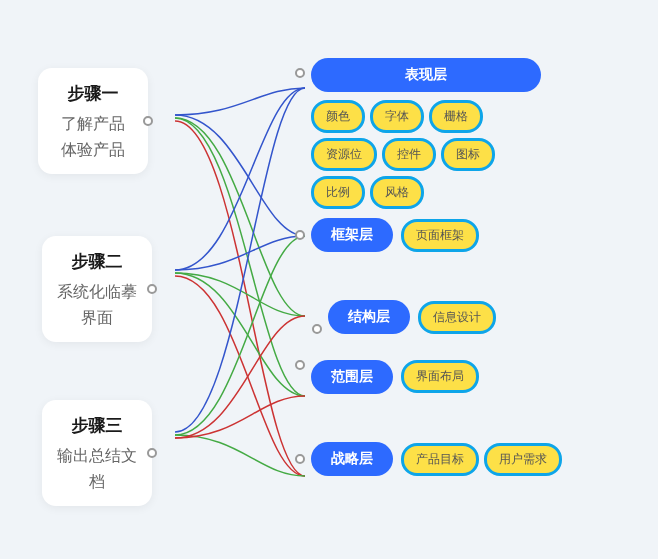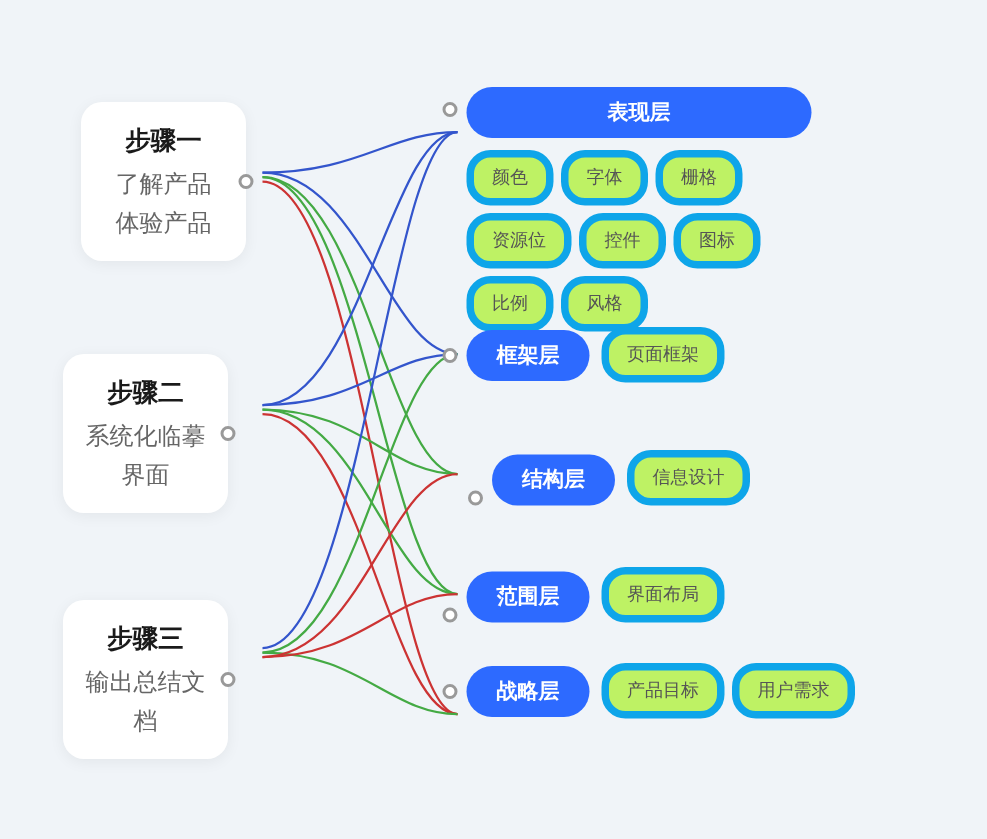--- a/index.html
+++ b/index.html
@@ -43,22 +43,22 @@
       color: white;
       border-radius: 20px;
       padding: 8px 20px;
       font-size: 14px;
       font-weight: 600;
       white-space: nowrap;
       min-width: 72px;
       text-align: center;
     }
     .layer-tag {
-      background: #bef264;
-      border: 5px solid #0ea5e9;
+      background: #fde047;
+      border: 3px solid #0ea5e9;
       border-radius: 16px;
       padding: 5px 12px;
       font-size: 12px;
       color: #555;
       white-space: nowrap;
     }
     
     .connector-svg {
       position: absolute;
       top: 0;
@@ -96,21 +96,21 @@
 
     <path d="M 175 432 C 240 432, 260 88, 305 88" stroke="#3355cc" stroke-width="1.5" fill="none"></path>
 
     <path d="M 175 435 C 240 435, 260 236, 305 236" stroke="#44aa44" stroke-width="1.5" fill="none"></path>
     <path d="M 175 435 C 240 435, 260 476, 305 476" stroke="#44aa44" stroke-width="1.5" fill="none"></path>
 
     <path d="M 175 438 C 240 438, 260 316, 305 316" stroke="#cc3333" stroke-width="1.5" fill="none"></path>
     <path d="M 175 438 C 240 438, 260 396, 305 396" stroke="#cc3333" stroke-width="1.5" fill="none"></path>
   </svg>
 
-  <div class="step-card-wrap" style="position:absolute; left:42px; top:68px;padding-left:12px;">
+  <div class="step-card-wrap" style="position:absolute; left:26px; top:68px;padding-left:12px;">
     <div class="step-card">
       <div class="step-title">步骤一</div>
       <div class="step-desc">了解产品<br>体验产品</div>
     </div>
 
     <div style="position:absolute; right:-5px; top:50%; transform:translateY(-50%); width:10px; height:10px; border-radius:50%; border:2px solid #999; background:white;"></div>
   </div>
 
   <div class="step-card-wrap" style="position:absolute; left:42px; top:236px;">
     <div class="step-card">
@@ -154,21 +154,21 @@
   </div>
 
   <div style="position:absolute; left:312px; top:300px; display:flex; align-items:flex-end;">
     <div style="width:10px; height:10px; border-radius:50%; border:2px solid #999; background:white; margin-right:6px; flex-shrink:0;"></div>
     <div class="layer-btn">结构层</div>
     <div style="display:flex; gap:5px; margin-left:8px;">
       <span class="layer-tag">信息设计</span>
     </div>
   </div>
 
-  <div style="position:absolute; left:295px; top:378px; display:flex; align-items:flex-end;">
+  <div style="position:absolute; left:295px; top:360px; display:flex; align-items:flex-start;">
     <div style="width:10px; height:10px; border-radius:50%; border:2px solid #999; background:white; margin-right:6px; flex-shrink:0;"></div>
     <div class="layer-btn">范围层</div>
     <div style="display:flex; gap:5px; margin-left:8px;">
       <span class="layer-tag">界面布局</span>
     </div>
   </div>
 
   <div style="position:absolute; left:295px; top:442px; display:flex; align-items:center;">
     <div style="width:10px; height:10px; border-radius:50%; border:2px solid #999; background:white; margin-right:6px; flex-shrink:0;"></div>
     <div class="layer-btn">战略层</div>

